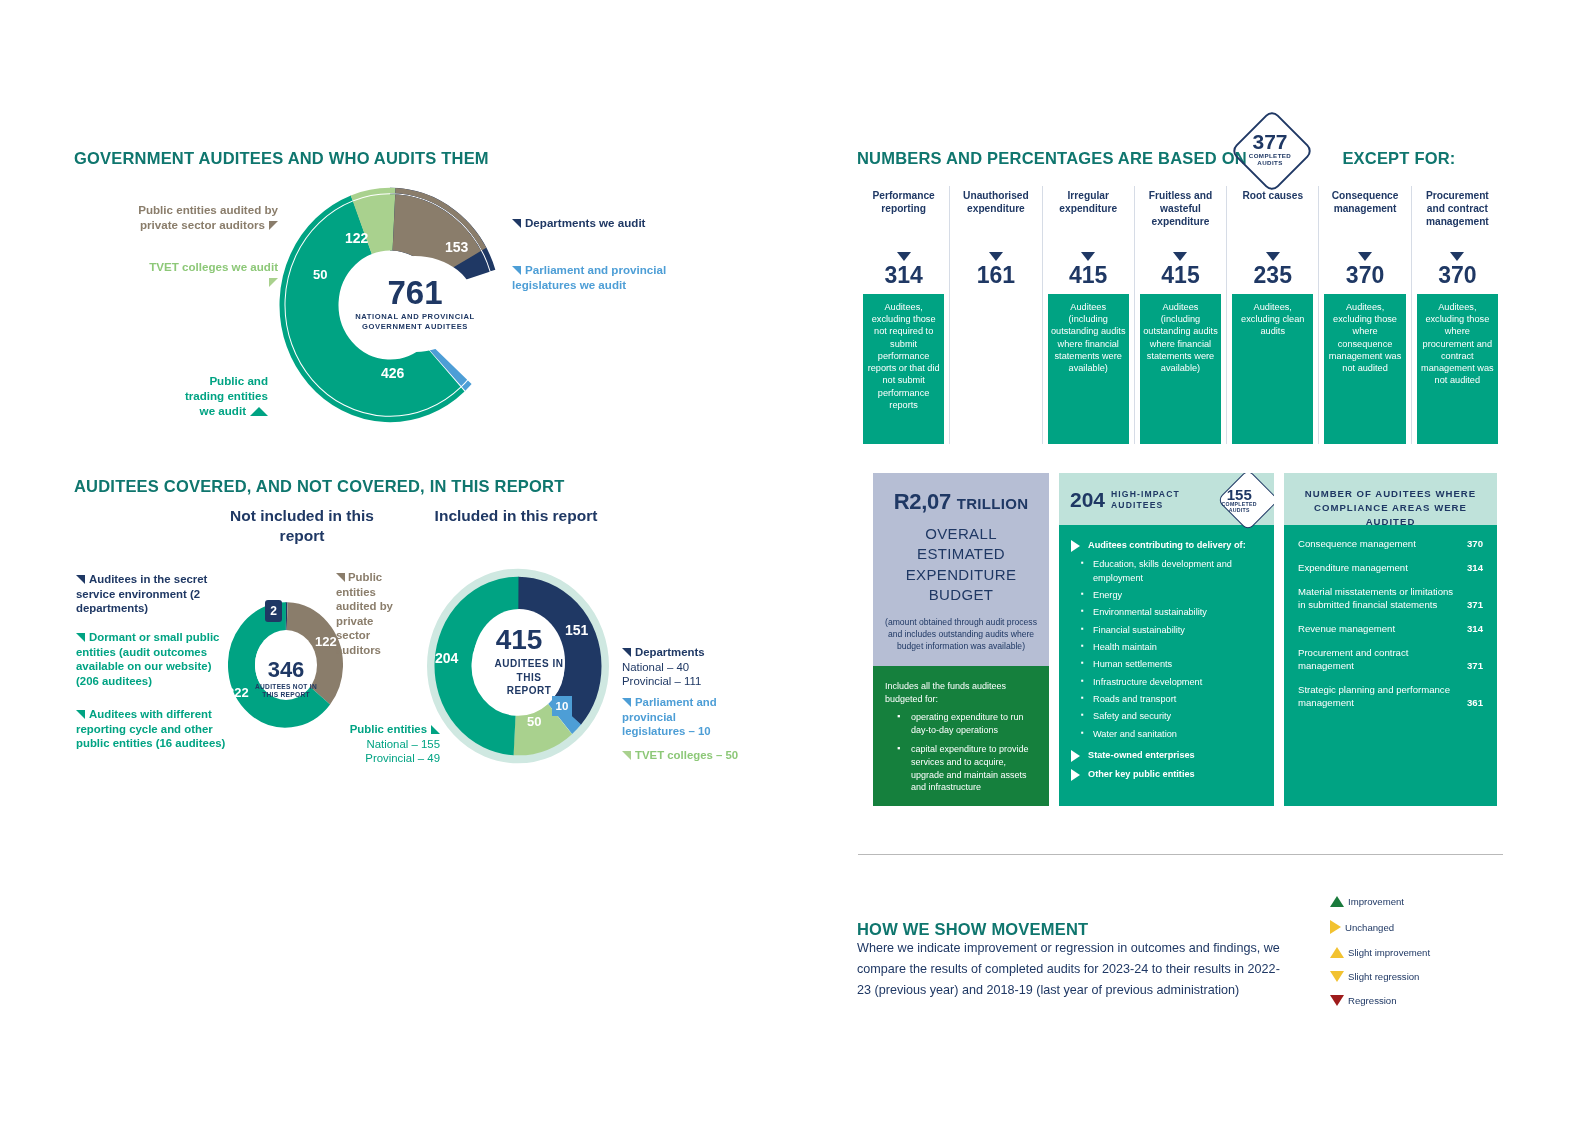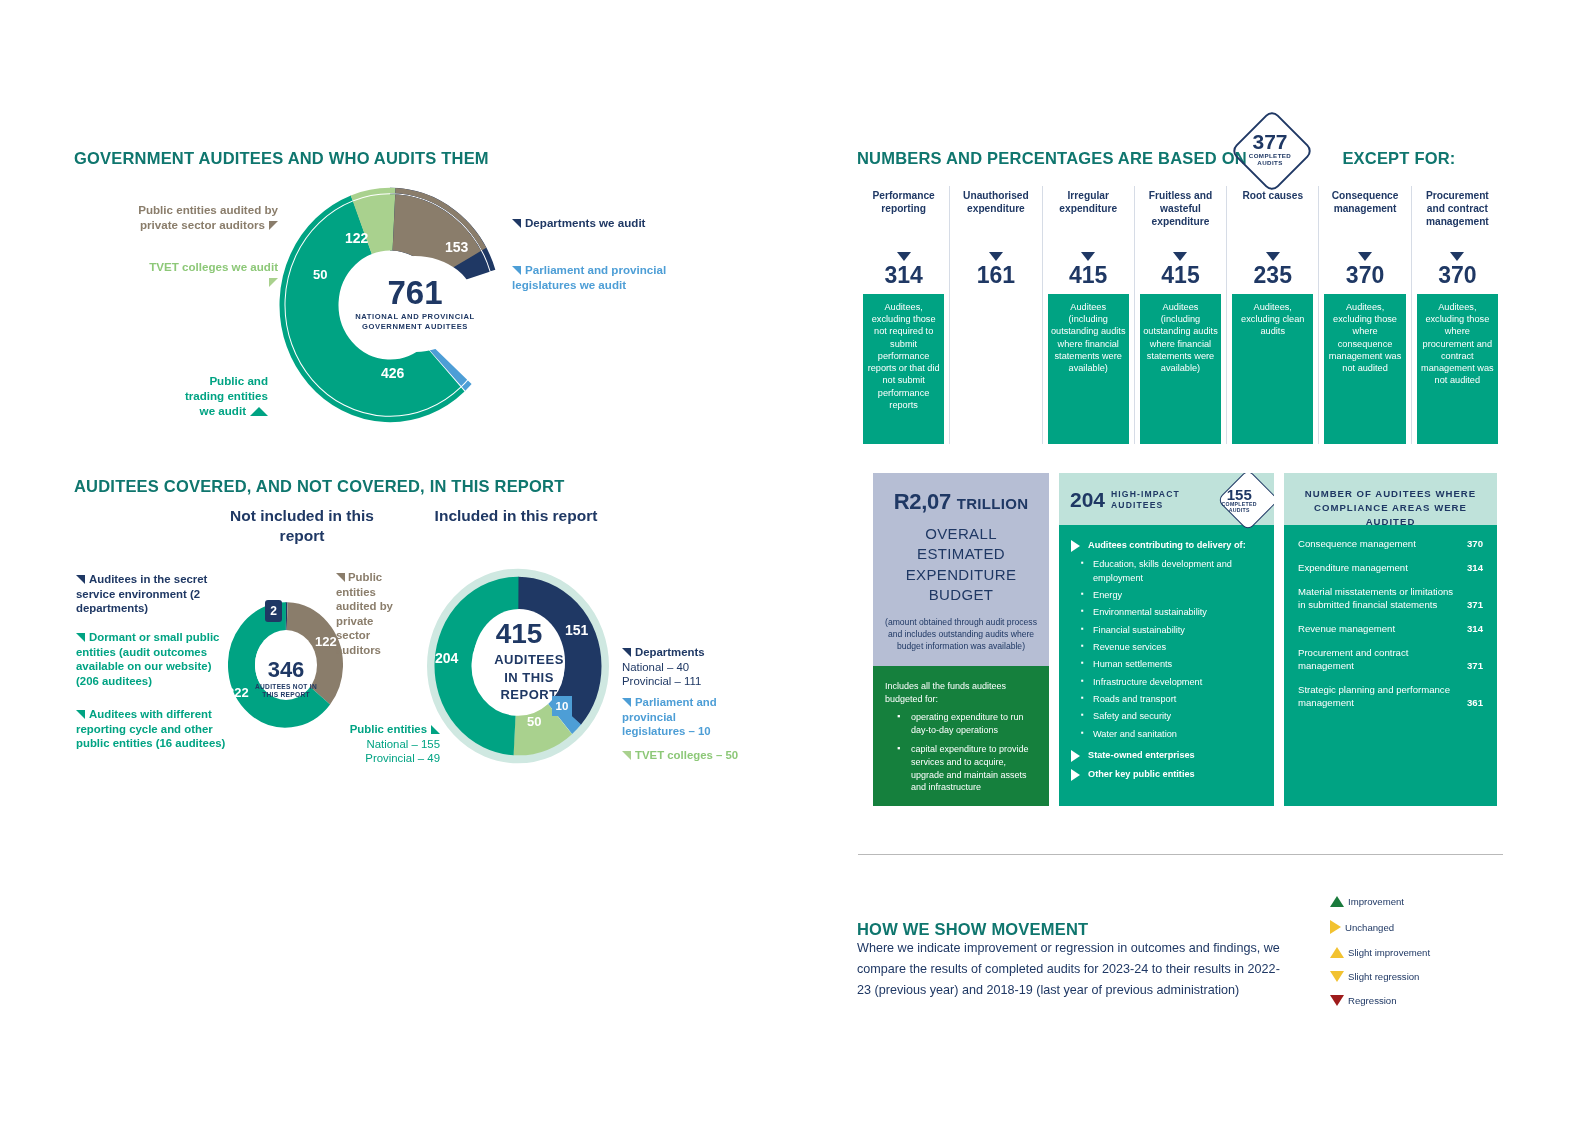--- a/index.html
+++ b/index.html
@@ -38,21 +38,21 @@
   .colhead{position:absolute;font-size:15.5px;font-weight:bold;line-height:1.3;color:#1f3864;text-align:center;}
   #donut2{left:228px;top:600px;width:115px;height:130px;}
   #d2center{left:255px;top:630px;width:62px;height:70px;border-radius:50%;background:#fff;
             display:flex;flex-direction:column;align-items:center;justify-content:flex-end;}
   #d2center .big{font-size:22px;font-weight:bold;line-height:1;}
   #d2center .sub{font-size:6.6px;font-weight:bold;letter-spacing:.3px;text-align:center;line-height:1.3;margin-top:2px;}
   #donut3{left:424px;top:562px;width:188px;height:208px;}
   #d3center{left:473px;top:609px;width:92px;height:106px;border-radius:50%;background:#fff;
             display:flex;flex-direction:column;align-items:center;justify-content:center;}
   #d3center .big{font-size:28px;font-weight:bold;line-height:1;}
-  #d3center .sub{font-size:13px;font-weight:bold;letter-spacing:.5px;text-align:center;line-height:1.35;margin-top:3px;padding-left:20px;}
+  #d3center .sub{font-size:10px;font-weight:bold;letter-spacing:.5px;text-align:center;line-height:1.35;margin-top:3px;padding-left:20px;}
 
   .leg{position:absolute;font-size:11.4px;font-weight:bold;line-height:1.28;}
   .leg .lt{font-weight:normal;}
 
   
   #t3{left:857px;top:140px;font-size:16.5px;}
   #diamond{left:1234px;top:113px;width:72px;height:72px;}
   #diamond .dm{position:absolute;left:8px;top:8px;width:56px;height:56px;border:2px solid #1f3864;
                border-radius:9px;transform:rotate(45deg);}
   #diamond .dt{position:absolute;inset:0;display:flex;flex-direction:column;align-items:center;justify-content:center;}
@@ -342,21 +342,21 @@
       <div class="bot">
         <div class="arrowrow">
           <span class="ar"></span>
           <span>Auditees contributing to delivery of:</span>
         </div>
         <ul class="subul" id="pB-bullets">
             <li>Education, skills development and employment</li>
             <li>Energy</li>
             <li>Environmental sustainability</li>
             <li>Financial sustainability</li>
-            <li>Revenue services</li>
+            <li>Health maintain</li>
             <li>Human settlements</li>
             <li>Infrastructure development</li>
             <li>Roads and transport</li>
             <li>Safety and security</li>
             <li>Water and sanitation</li>
           </ul>
         <div id="pB-extra">
             <div class="arrowrow">
               <span class="ar"></span>
               <span>State-owned enterprises</span>

